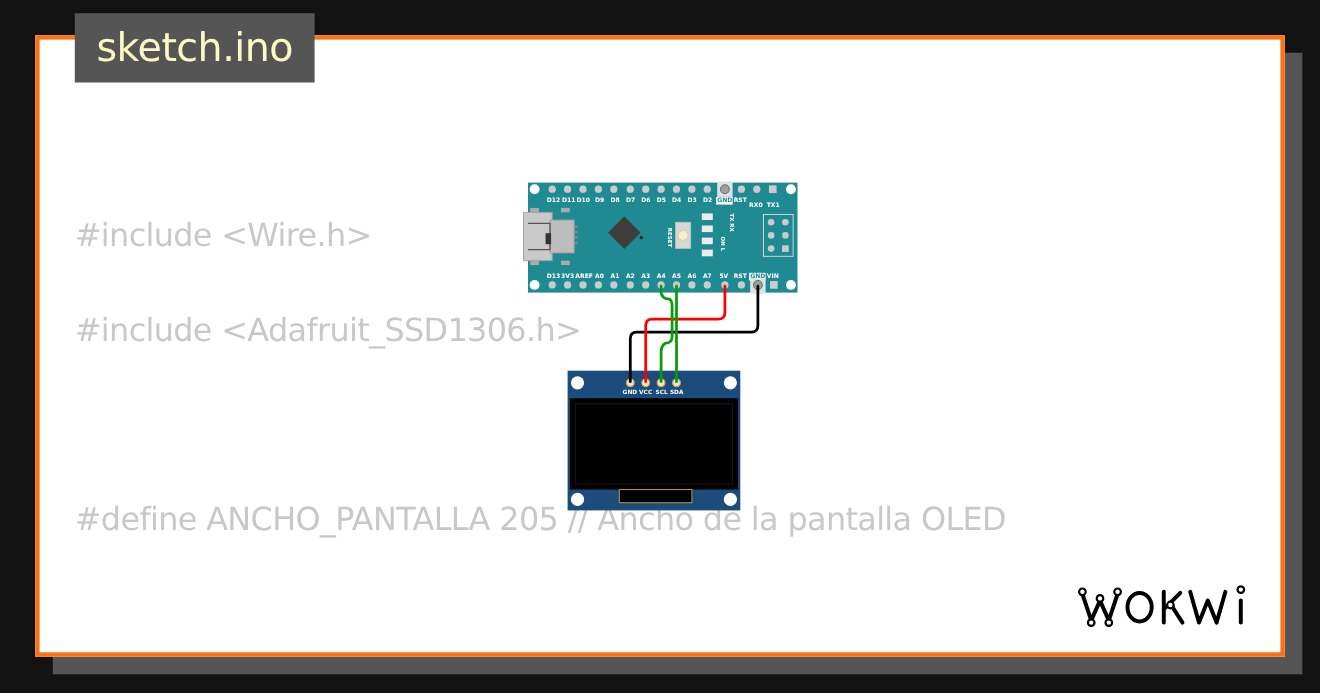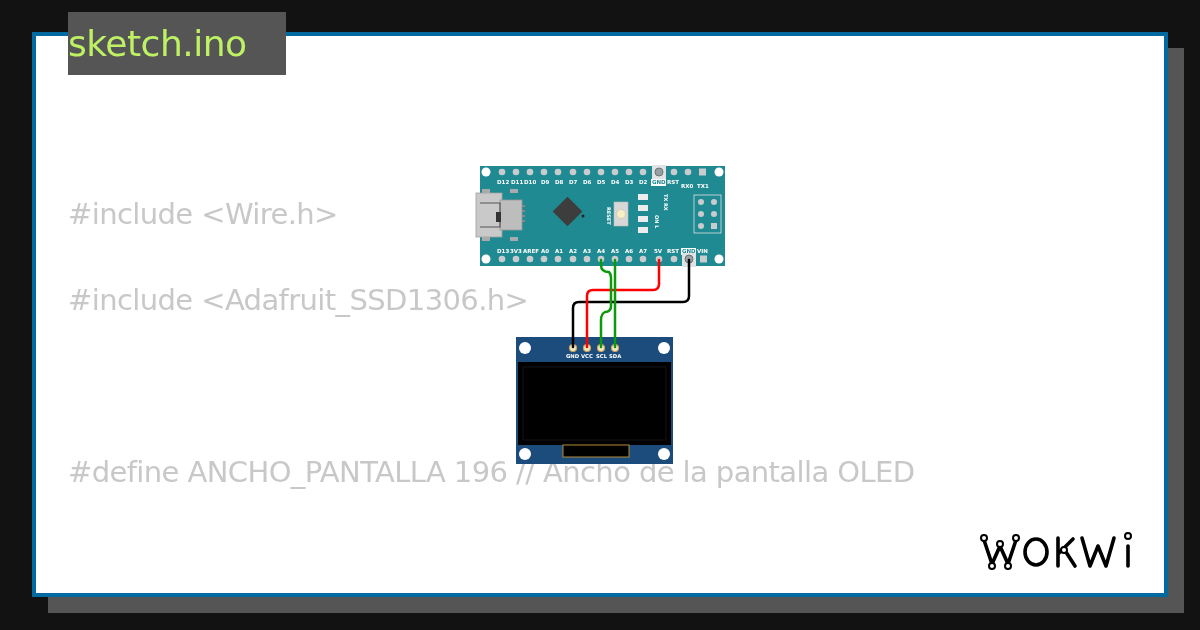--- a/index.html
+++ b/index.html
@@ -1,35 +1,35 @@
 <!DOCTYPE html>
 <html><head>
 <meta charset="utf-8">
 <style>
   html, body { margin:0; padding:0; }
   body { width:1200px; height:630px; background:#121212; position:relative; overflow:hidden; font-family:"DejaVu Sans", sans-serif; }
   .shadow { position:absolute; left:48px; top:48px; width:1136px; height:565px; background:#555555; }
-  .panel { position:absolute; left:32px; top:32px; width:1128px; height:557px; background:#ffffff; border:4px solid #0369a1; overflow:hidden; }
-  .filelabel { position:absolute; left:68px; top:12px; width:218px; height:63px; background:#555555; color:#bef264; font-size:36px; line-height:63px; text-align:left; font-family:"DejaVu Sans", sans-serif; letter-spacing:-0.5px; }
+  .panel { position:absolute; left:32px; top:32px; width:1128px; height:557px; background:#ffffff; border:4px solid #f97316; overflow:hidden; }
+  .filelabel { position:absolute; left:68px; top:12px; width:218px; height:63px; background:#555555; color:#fef9c3; font-size:36px; line-height:63px; text-align:center; font-family:"DejaVu Sans", sans-serif; letter-spacing:-0.5px; }
   .code { position:absolute; left:32px; top:116px; width:1065px; overflow:hidden; white-space:pre; }
   .code-line { height:48px; line-height:48px; font-size:29px; color:#c8c8c8; font-family:"DejaVu Sans", sans-serif; letter-spacing:-0.6px; }
   .diagram { position:absolute; left:0; top:0; width:1200px; height:630px; pointer-events:none; }
   .diagram * { pointer-events:auto; }
   .logo { position:absolute; left:978px; top:528px; }
 </style>
 </head>
 <body>
 
 <div class="shadow"></div>
 <div class="panel">
   <div class="code">
     <div class="code-line">#include &lt;Wire.h&gt;</div>
     <div class="code-line">#include &lt;Adafruit_SSD1306.h&gt;</div>
     <div class="code-line"></div>
-    <div class="code-line">#define ANCHO_PANTALLA 196 // Ancho de la pantalla OLED</div>
+    <div class="code-line">#define ANCHO_PANTALLA 205 // Ancho de la pantalla OLED</div>
     
     
     
     
   </div>
 </div>
 <div class="filelabel">sketch.ino</div>
 
 <svg class="diagram" width="1200" height="630" viewBox="0 0 1200 630">
 

